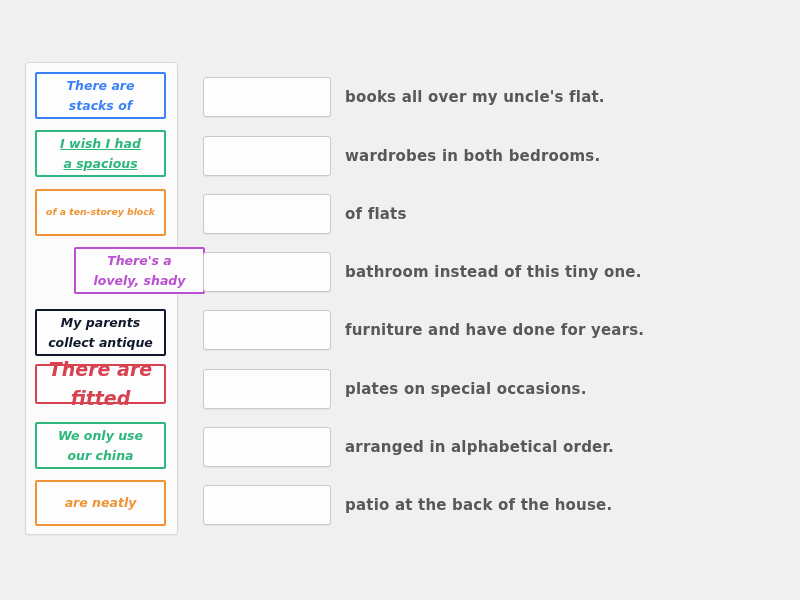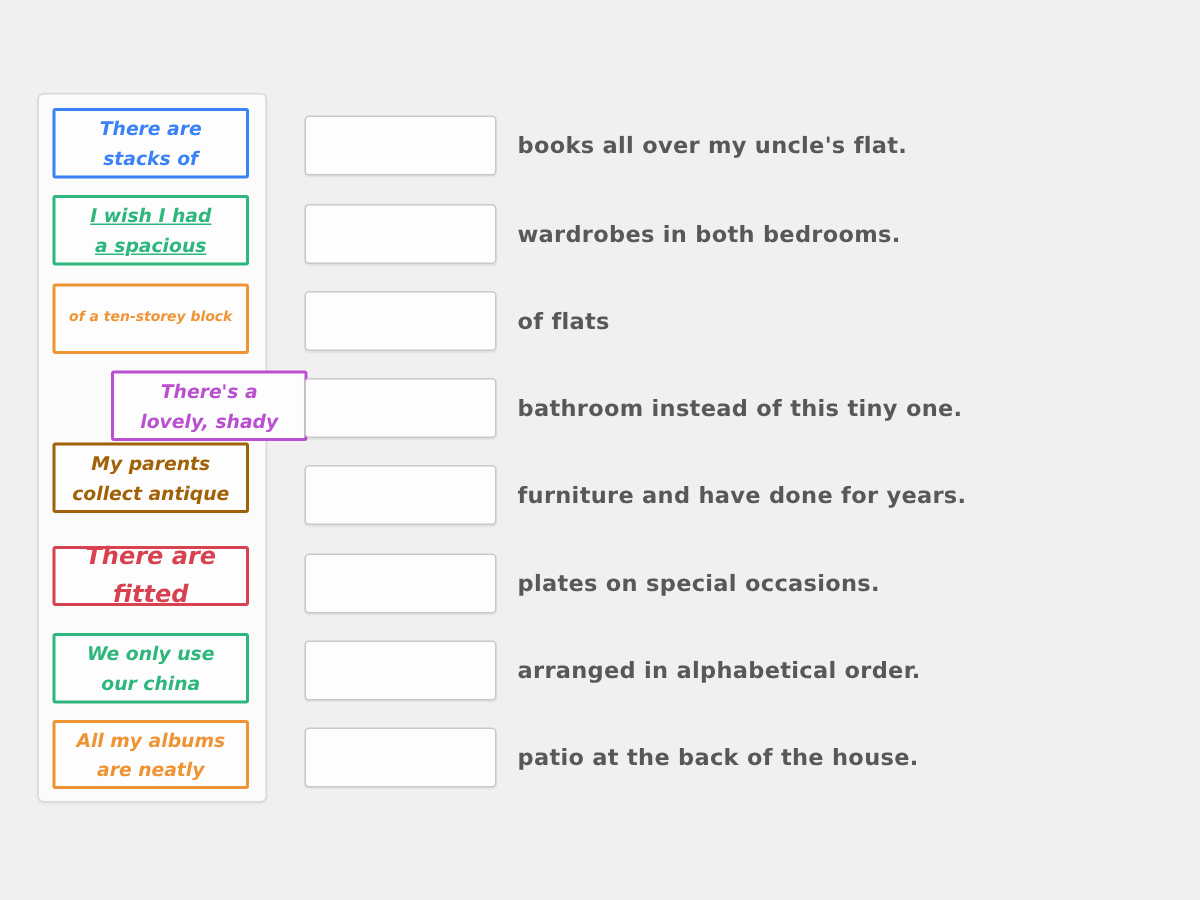--- a/index.html
+++ b/index.html
@@ -39,21 +39,21 @@
     align-items: center;
     justify-content: center;
     text-align: center;
     font-weight: bold;
     font-style: italic;
     font-size: 12.5px;
     line-height: 1.55;
     cursor: grab;
   }
   .key-box.small-text { font-size: 9.3px; line-height: 1.6; }
-  .key-box.single-line { font-size: 16px; }
+  .key-box.single-line { font-size: 19px; }
   .drop-box {
     position: absolute;
     left: 203px;
     width: 128px;
     height: 40px;
     box-sizing: border-box;
     background: #fdfdfd;
     border: 1px solid #c9c9c9;
     border-radius: 3px;
     box-shadow: 0 1px 1px rgba(0,0,0,0.06);
@@ -83,33 +83,32 @@
   <span>I wish I had</span>
   <span>a spacious</span>
 </div>
 <div class="key-box small-text" style="top: 189px; height: 47px; color: rgb(239, 148, 52);">
   <span>of a ten-storey block</span>
 </div>
 <div class="key-box" style="top: 247px; height: 47px; color: rgb(186, 79, 208); margin-left: 39px;">
   <span>There's a</span>
   <span>lovely, shady</span>
 </div>
-<div class="key-box" style="top: 295px; height: 47px; color: #a16207;">
+<div class="key-box" style="top: 309px; height: 47px; color: #0f172a;">
   <span>My parents</span>
   <span>collect antique</span>
 </div>
 <div class="key-box single-line" style="top: 364px; height: 40px; color: rgb(216, 66, 80);">
   <span>There are fitted</span>
 </div>
 <div class="key-box" style="top: 422px; height: 47px; color: rgb(45, 183, 124);">
   <span>We only use</span>
   <span>our china</span>
 </div>
 <div class="key-box" style="top: 480px; height: 46px; color: rgb(239, 148, 52);">
-  <span>All my albums</span>
   <span>are neatly</span>
 </div>
 
 <div class="drop-box" style="top:77px;"></div>
 <div class="drop-box" style="top:136px;"></div>
 <div class="drop-box" style="top:194px;"></div>
 <div class="drop-box" style="top:252px;"></div>
 <div class="drop-box" style="top:310px;"></div>
 <div class="drop-box" style="top:369px;"></div>
 <div class="drop-box" style="top:427px;"></div>

